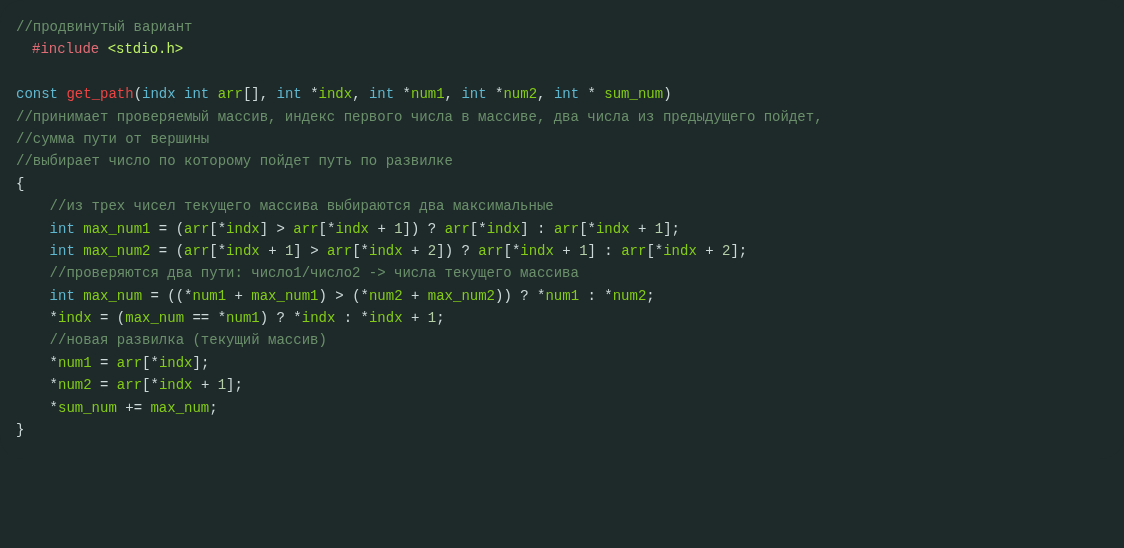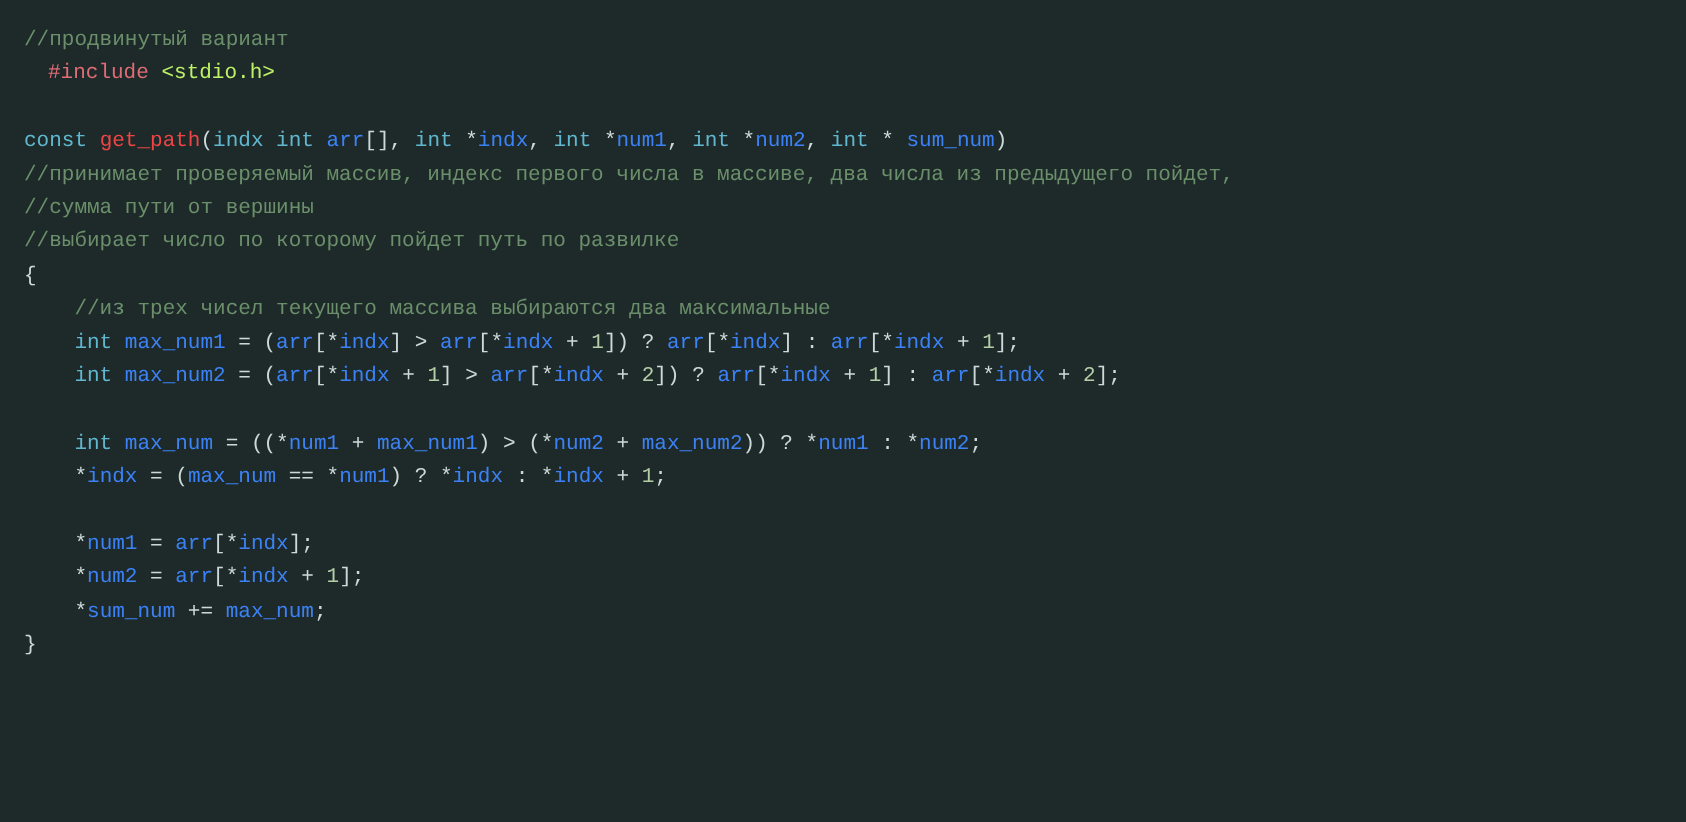--- a/index.html
+++ b/index.html
@@ -37,21 +37,21 @@
     .comment { color: #6a8f6a; }
     .type-kw { color: #60b8d0; }
     .func-name { color: #ef4444; }
     .punctuation { color: #cdd9d9; }
     .operator { color: #cdd9d9; }
     .number { color: #b5cea8; }
     .preprocessor { color: #e06c75; margin-left: 16px; }
     .include-path { color: #bef264; }
     .plain { color: #cdd9d9; }
     .const-kw { color: #60b8d0; }
-    .var { color: #3b82f6; }
+    .var { color: #84cc16; }
   </style>
 </head>
 <body>
 
 <div class="code-editor">
 
   <div class="code-line">
     <span class="comment">//продвинутый вариант</span>
   </div>
 
@@ -215,20 +215,21 @@
     <span class="var">indx</span>
     <span class="plain"> </span>
     <span class="operator">+</span>
     <span class="plain"> </span>
     <span class="number">2</span>
     <span class="punctuation">];</span>
   </div>
 
   <div class="code-line">
     <span class="plain">    </span>
+    <span class="comment">//проверяются два пути: число1/число2 -&gt; числа текущего массива</span>
   </div>
 
   <div class="code-line">
     <span class="plain">    </span>
     <span class="type-kw">int</span>
     <span class="plain"> </span>
     <span class="var">max_num</span>
     <span class="plain"> </span>
     <span class="operator">=</span>
     <span class="plain"> ((</span>
@@ -288,20 +289,21 @@
     <span class="var">indx</span>
     <span class="plain"> </span>
     <span class="operator">+</span>
     <span class="plain"> </span>
     <span class="number">1</span>
     <span class="punctuation">;</span>
   </div>
 
   <div class="code-line">
     <span class="plain">    </span>
+    <span class="comment">//новая развилка (текущий массив)</span>
   </div>
 
   <div class="code-line">
     <span class="plain">    </span>
     <span class="operator">*</span>
     <span class="var">num1</span>
     <span class="plain"> </span>
     <span class="operator">=</span>
     <span class="plain"> </span>
     <span class="var">arr</span>

